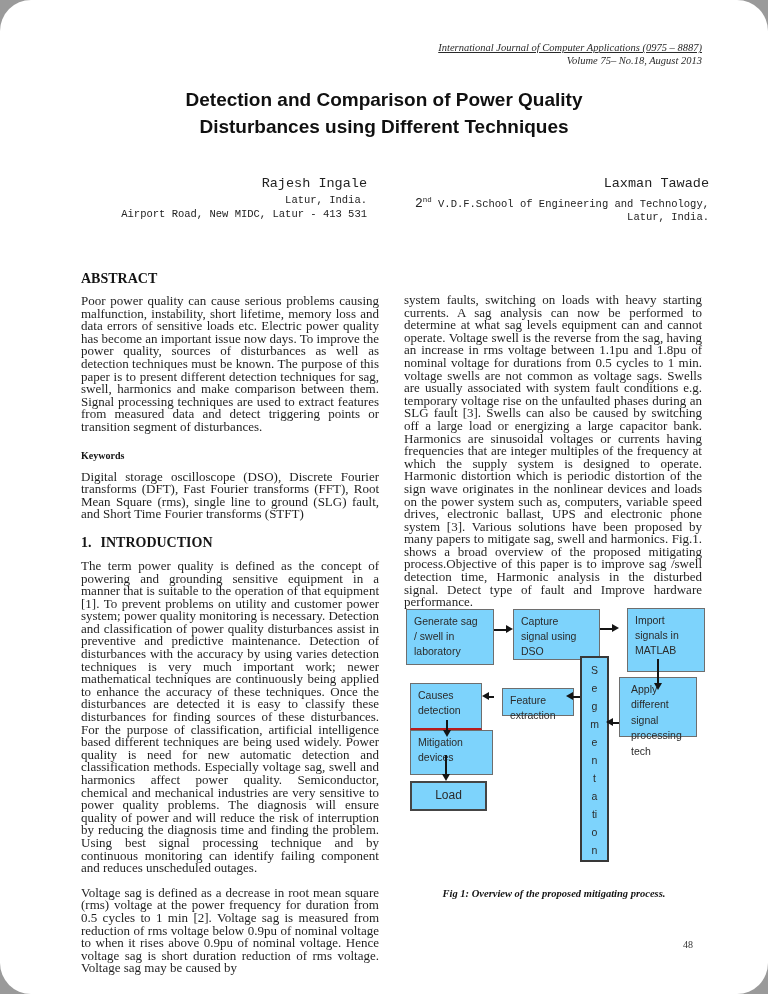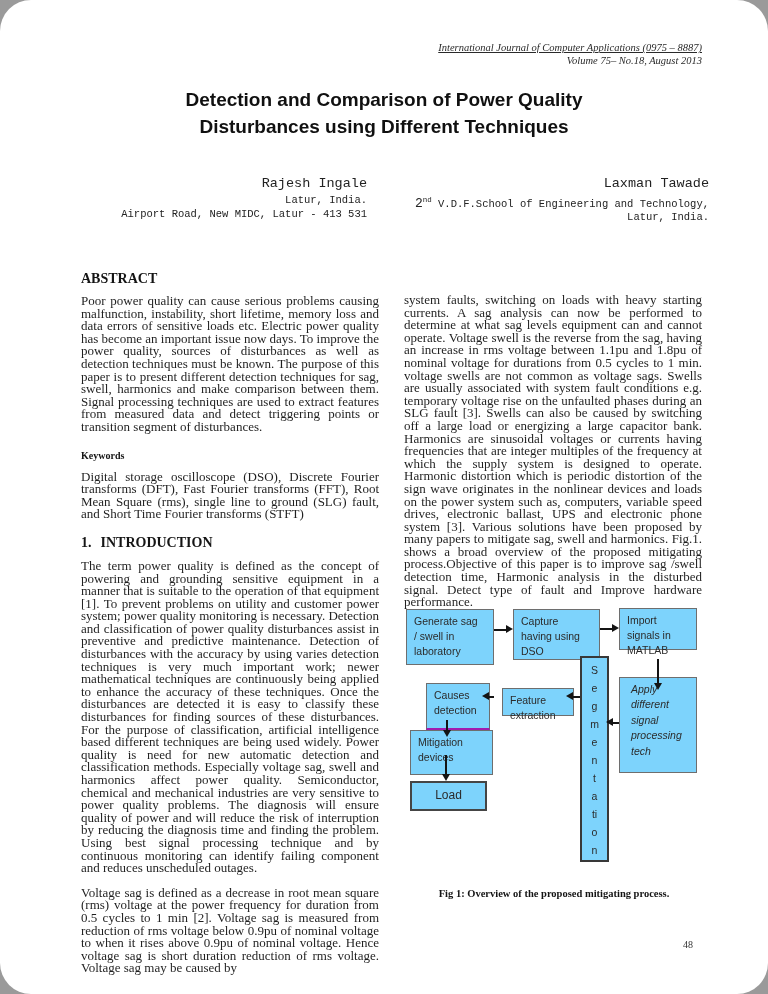--- a/index.html
+++ b/index.html
@@ -79,48 +79,49 @@
     border:1px solid #6e6e6e;
     background:#7dd3fc;
     font-size:10.5px; line-height:15px;
     color:#2b2b2b;
     padding:4px 6px 2px 7px;
     white-space:pre-line;
     z-index:2;
   }
   .fbox-generate{left:16px; top:19px; width:88px; height:56px;}
   .fbox-capture {left:123px; top:19px; width:87px; height:51px;}
-  .fbox-import  {left:229px; top:18px; width:78px; height:42px;}
+  .fbox-import  {left:237px; top:18px; width:78px; height:64px;}
   .fbox-segmentation{
     left:190px; top:66px; width:29px; height:206px;
     border:2px solid #383838;
     text-align:center; padding:3px 0 0 0;
     line-height:18px; z-index:3;
   }
-  .fbox-causes  {left:36px; top:93px; width:64px; height:47px; border-bottom:2px solid #a21caf;}
+  .fbox-causes  {left:20px; top:93px; width:72px; height:47px; border-bottom:2px solid #b91c1c;}
   .fbox-feature {left:104px; top:98px; width:72px; height:28px;margin-left:8px;}
-  .fbox-apply   {left:229px; top:87px; width:78px; height:96px; padding-left:11px; line-height:15.4px;font-style:italic;}
+  .fbox-apply   {left:229px; top:87px; width:78px; height:60px; padding-left:11px; line-height:15.4px;}
   .fbox-mitigation{left:20px; top:140px; width:83px; height:45px;}
   .fbox-load{
     left:20px; top:191px; width:77px; height:30px;
     border:2px solid #454545;
     text-align:center; font-size:12px; padding:5px 0 0 0;
   }
   .h-line{position:absolute; height:2px; background:#141414; z-index:5;}
   .v-line{position:absolute; width:2px; background:#141414; z-index:5;}
   .arr{position:absolute; width:0; height:0; z-index:5;}
   .arr-r{border-top:4px solid transparent; border-bottom:4px solid transparent; border-left:7px solid #141414;}
   .arr-l{border-top:4px solid transparent; border-bottom:4px solid transparent; border-right:7px solid #141414;}
   .arr-d{border-left:4px solid transparent; border-right:4px solid transparent; border-top:7px solid #141414;}
   .fig-caption{
     position:absolute; left:404px; top:888px; width:300px;
     text-align:center;
     font-family:"Liberation Serif", serif;
     font-weight:bold; font-size:10.5px;
     color:#141414;
+    font-style:italic;
   }
   
   .page-number{
     position:absolute; left:683px; top:939px;
     font-size:10px; color:#333;
   }
 </style>
 </head>
 <body>
 
@@ -160,21 +161,21 @@
 
   <div class="col col-right">
     <p>system faults, switching on loads with heavy starting currents. A sag analysis can now be performed to determine at what sag levels equipment can and cannot operate. Voltage swell is the reverse from the sag, having an increase in rms voltage between 1.1pu and 1.8pu of nominal voltage for durations from 0.5 cycles to 1 min. voltage swells are not common as voltage sags. Swells are usually associated with system fault conditions e.g. temporary voltage rise on the unfaulted phases during an SLG fault [3]. Swells can also be caused by switching off a large load or energizing a large capacitor bank. Harmonics are sinusoidal voltages or currents having frequencies that are integer multiples of the frequency at which the supply system is designed to operate. Harmonic distortion which is periodic distortion of the sign wave originates in the nonlinear devices and loads on the power system such as, computers, variable speed drives, electronic ballast, UPS and electronic phone system [3]. Various solutions have been proposed by many papers to mitigate sag, swell and harmonics. Fig.1. shows a broad overview of the proposed mitigating process.Objective of this paper is to improve sag /swell detection time, Harmonic analysis in the disturbed signal. Detect type of fault and Improve hardware performance.</p>
   </div>
 
   <div class="figure">
     <div class="fbox fbox-generate">Generate sag
 / swell in
 laboratory</div>
     <div class="fbox fbox-capture">Capture
-having using
+signal using
 DSO</div>
     <div class="fbox fbox-import">Import
 signals in
 MATLAB</div>
     <div class="fbox fbox-segmentation">S
 e
 g
 m
 e
 n

